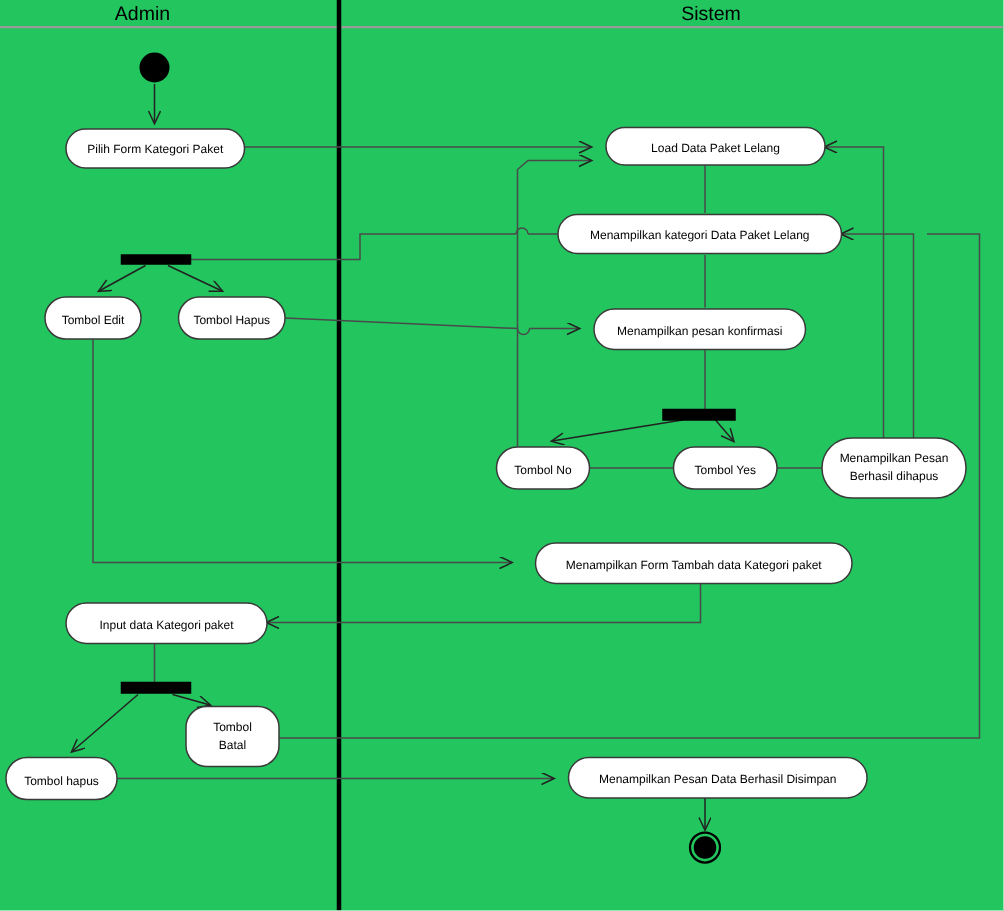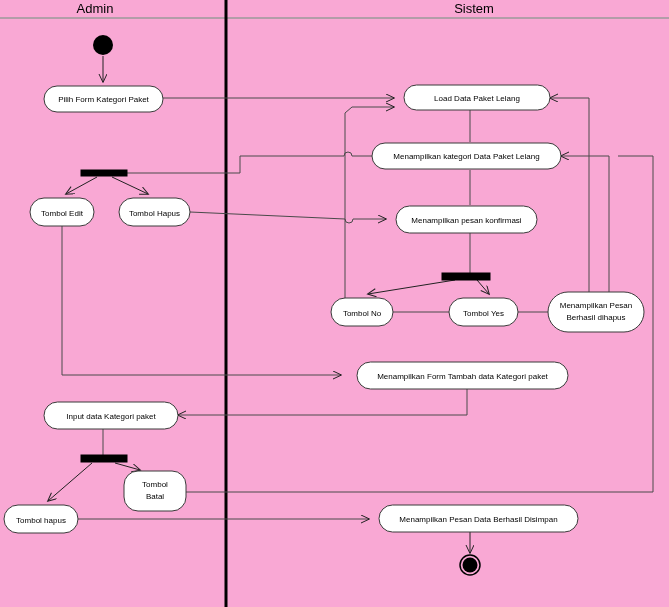--- a/index.html
+++ b/index.html
@@ -8,21 +8,21 @@
     padding: 0;
     background: #ffffff;
   }
   body {
     font-family: "Liberation Sans", sans-serif;
   }
   #diagram-root {
     position: relative;
     width: 669px;
     height: 607px;
-    background: #f9a8d4;
+    background: #22c55e;
     overflow: hidden;
   }
   #diagram-svg {
     position: absolute;
     left: 0;
     top: 0;
     width: 669px;
     height: 607px;
   }
   .lane-title {

